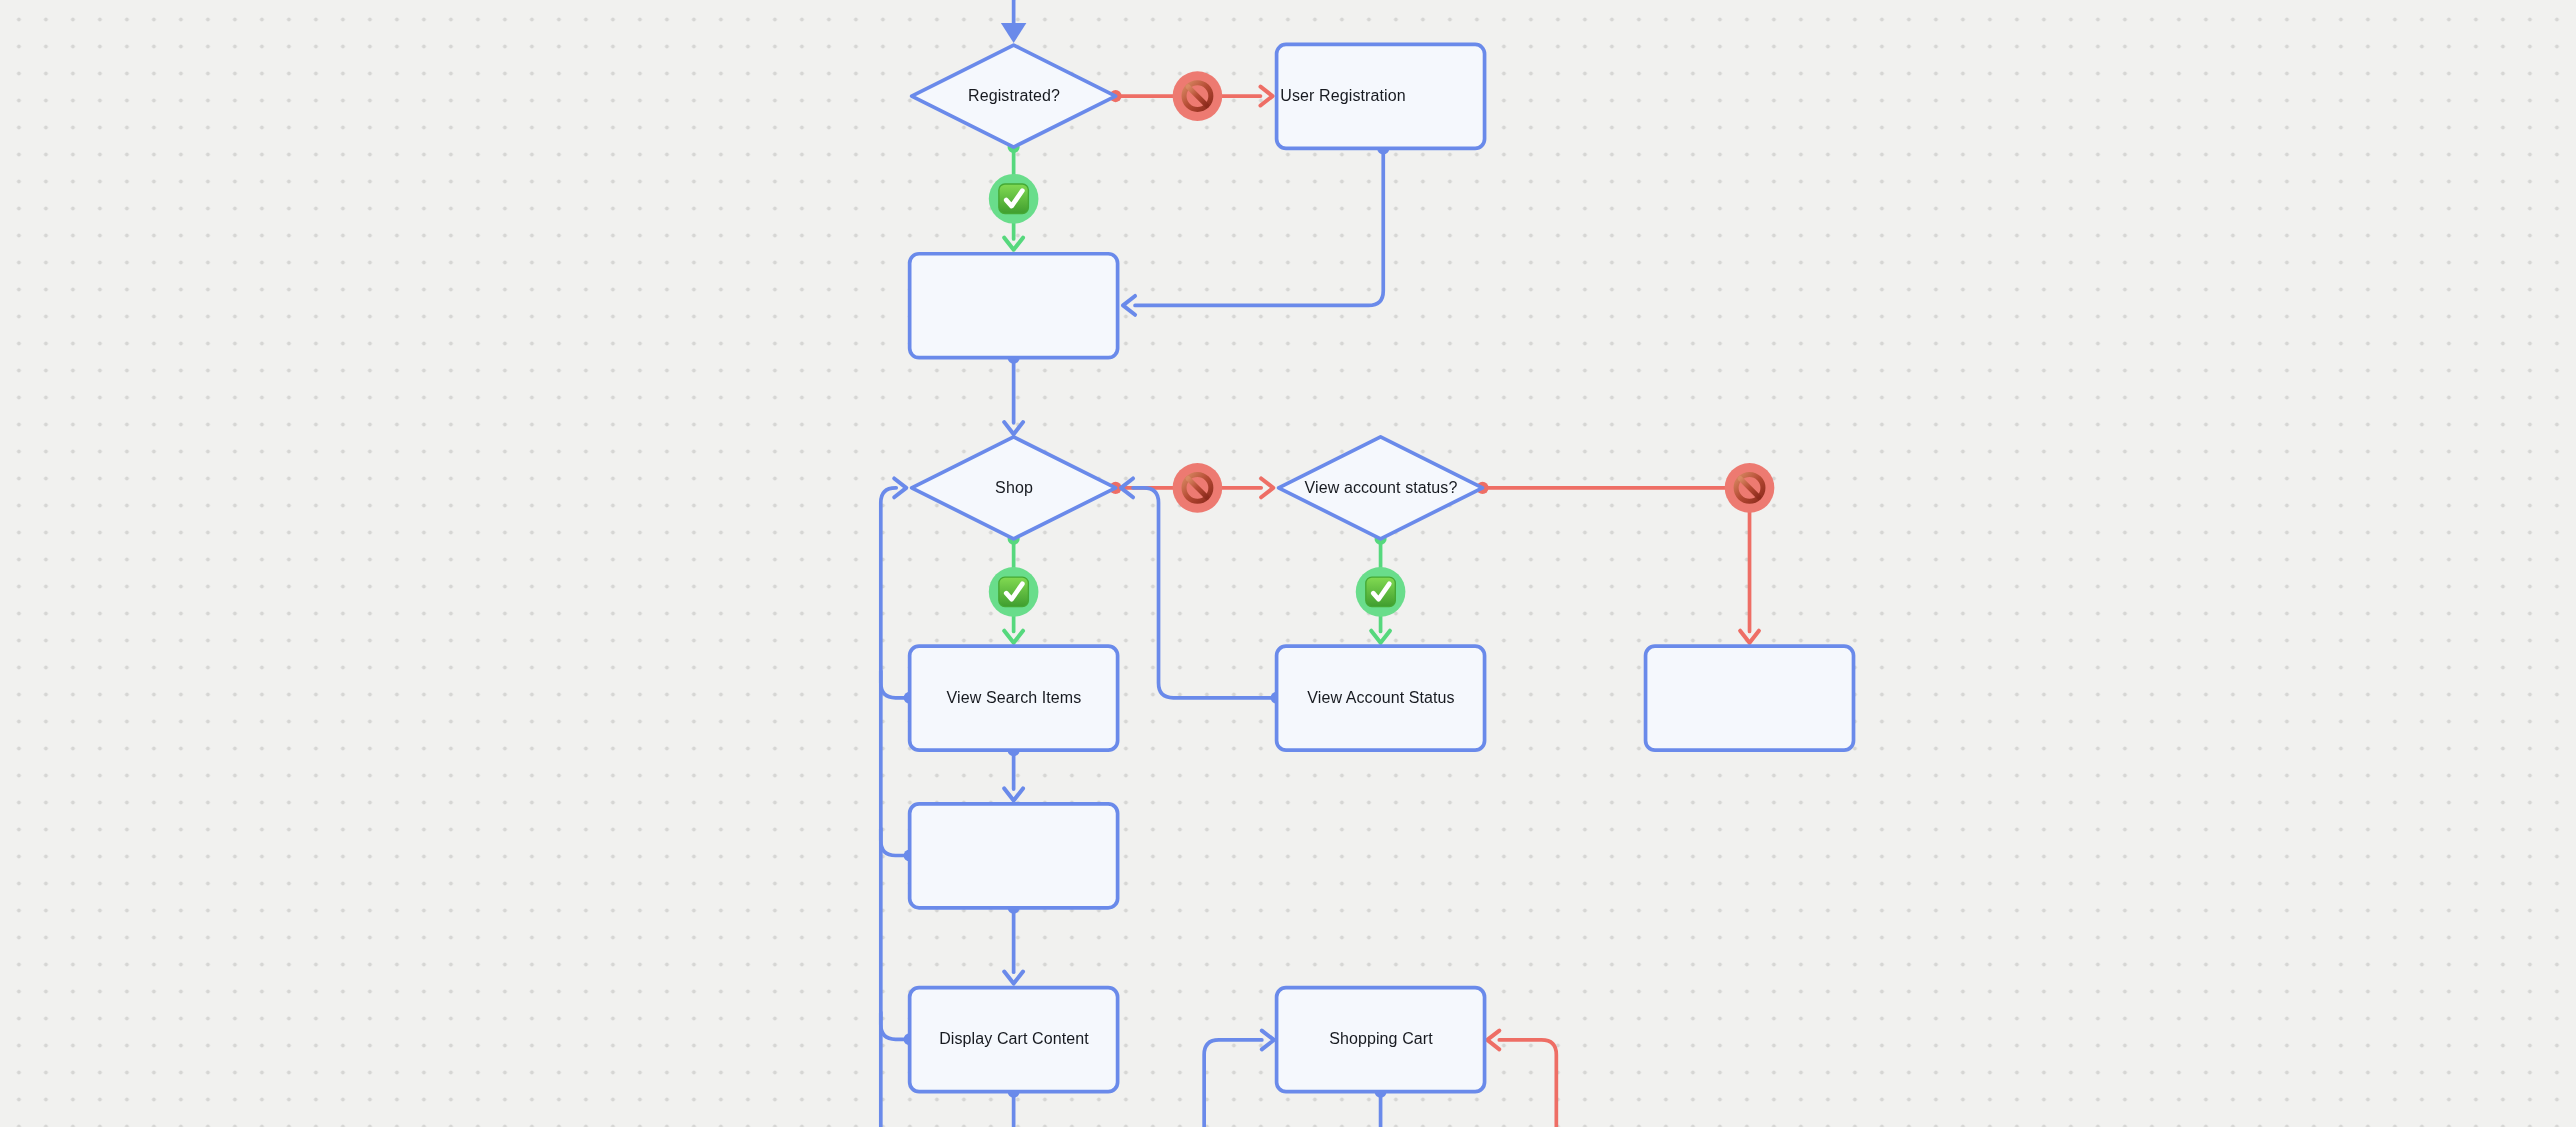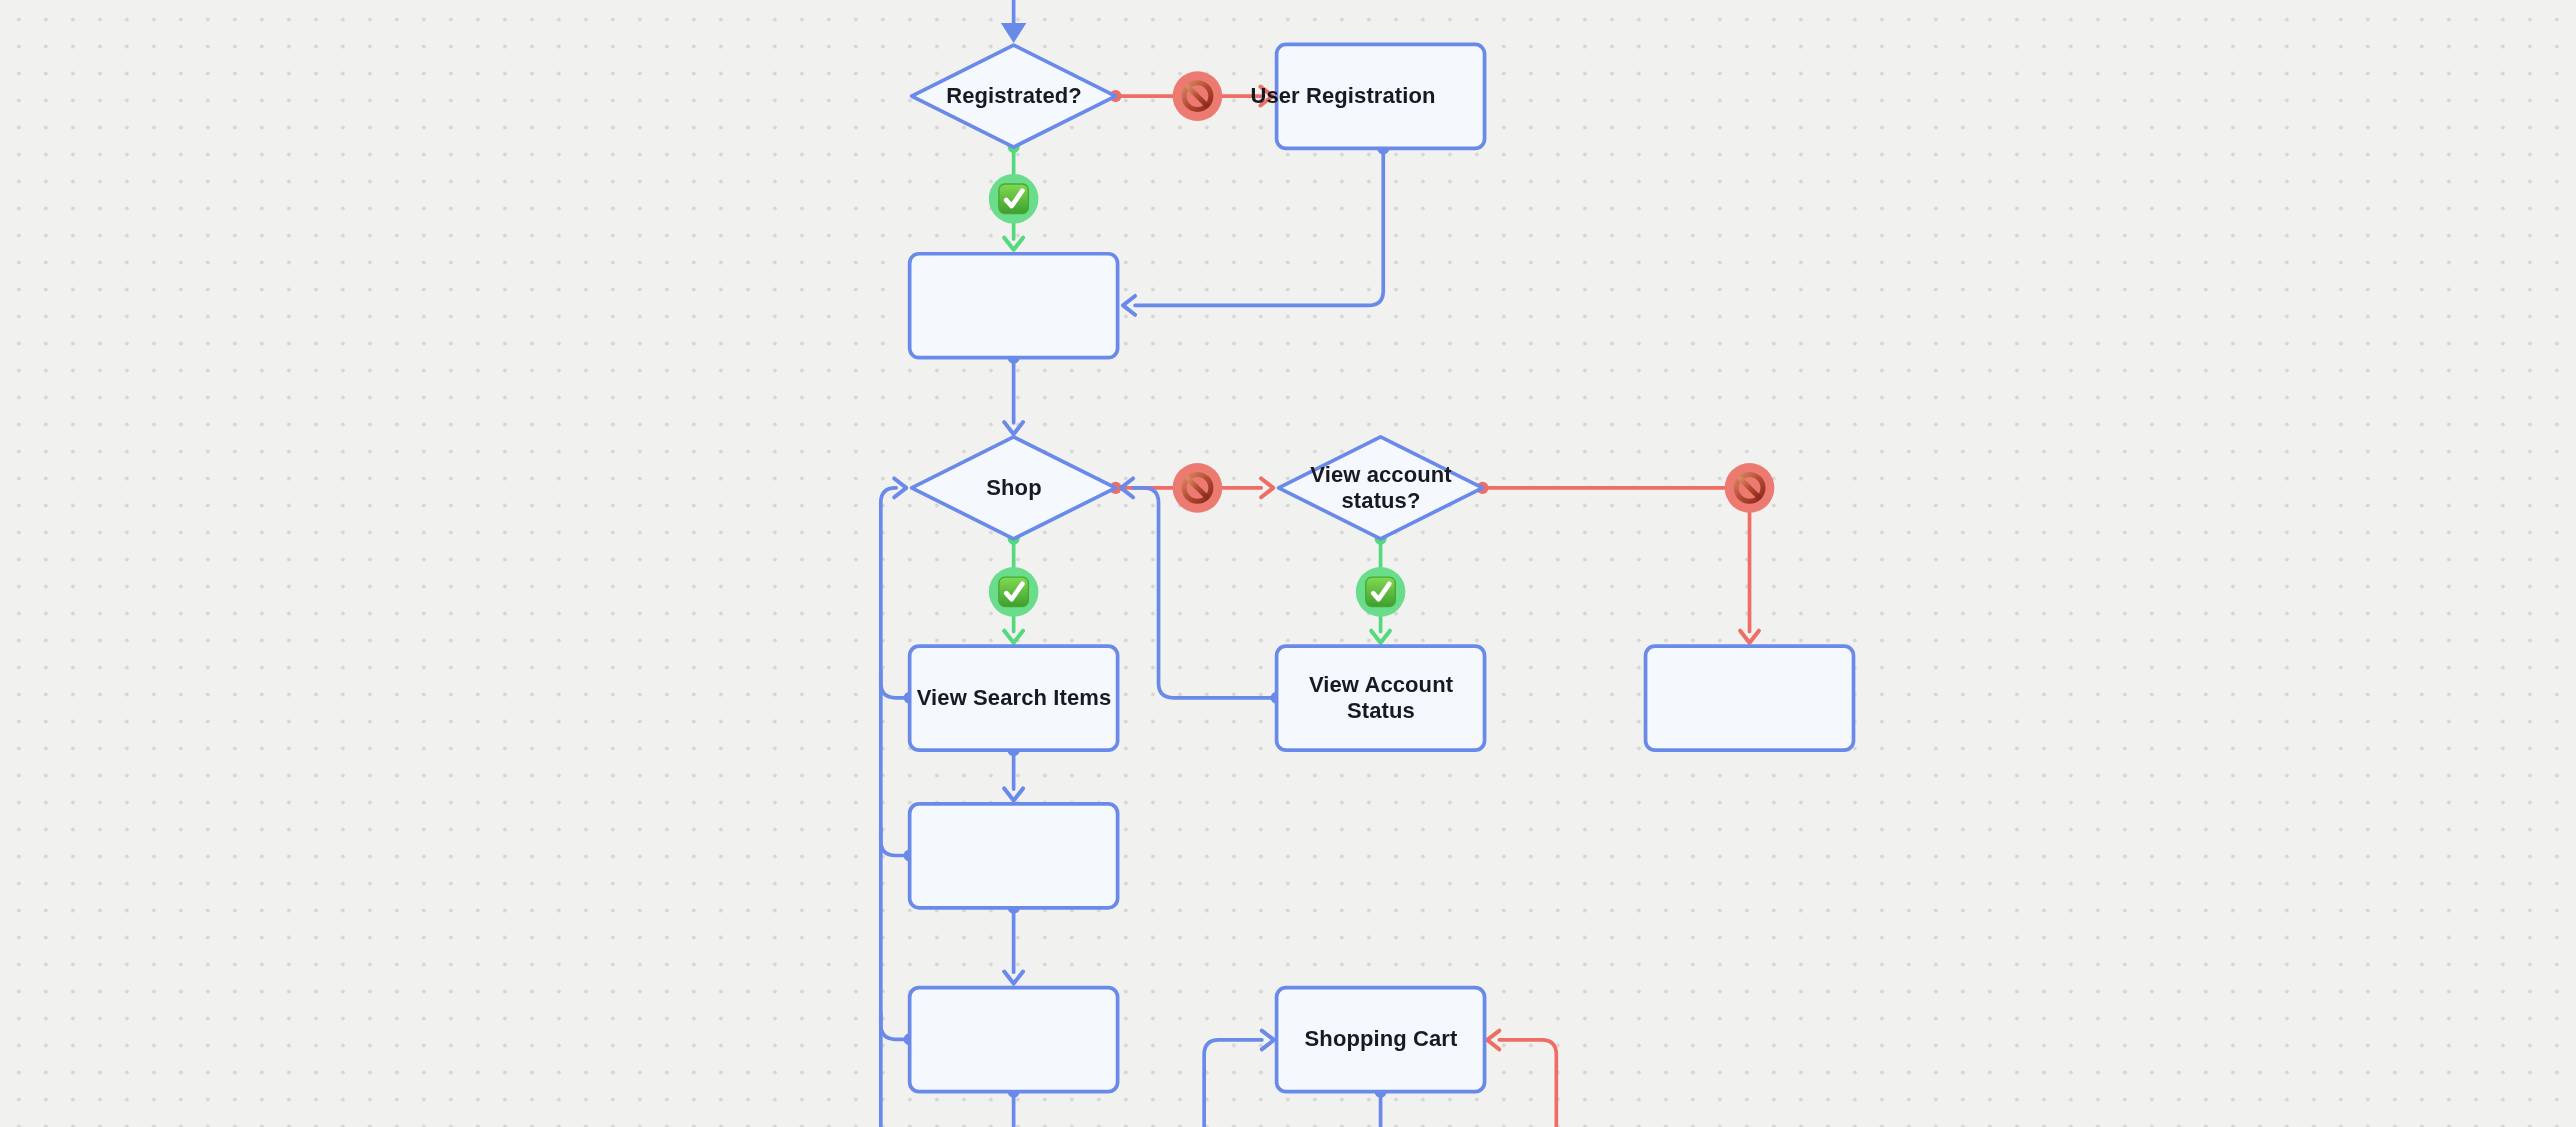--- a/index.html
+++ b/index.html
@@ -11,21 +11,21 @@
     position: relative; width: 2576px; height: 1128px;
     background-color: #f1f1ef;
     background-image: radial-gradient(circle, #d6d6d4 1.7px, rgba(0,0,0,0) 2.3px);
     background-size: 27px 27px;
     background-position: 5.4px 6px;
   }
   .stage > svg { position: absolute; left: 0; top: 0; }
   .node-label {
     position: absolute;
     display: flex; align-items: center; justify-content: center;
-    font-size: 22px; font-weight: 700; letter-spacing: 0.1px;
+    font-size: 16px; font-weight: 400; letter-spacing: 0.1px;
     color: #171a20; text-align: center; pointer-events: auto;
   }
   .edge-line { fill: none; stroke-width: 5.5px; stroke-linecap: round; }
   .arrowhead { fill: none; stroke-width: 6px; stroke-linecap: round; stroke-linejoin: round; }
   .blue  { stroke: #6a8aea; }
   .red   { stroke: #ee6e65; }
   .green { stroke: #56d87d; }
   .dot-blue  { fill: #6a8aea; }
   .dot-red   { fill: #ee6e65; }
   .dot-green { fill: #56d87d; }
@@ -225,16 +225,17 @@
       <path d="M-11,2 L-3,11 L13,-12" fill="none" stroke="#ffffff" stroke-width="7" stroke-linecap="round" stroke-linejoin="round"></path>
     </g>
   </svg>
 
   <div class="node-label" style="left:912px; top:45px;  width:204px; height:102px;">Registrated?</div>
   <div class="node-label" style="left:1239px; top:44px;  width:208px; height:104px;">User Registration</div>
   <div class="node-label" style="left:912px; top:437px; width:204px; height:102px;">Shop</div>
   <div class="node-label" style="left:910px; top:646px; width:208px; height:104px;">View Search Items</div>
   <div class="node-label" style="left:1279px; top:437px; width:204px; height:102px;">View account status?</div>
   <div class="node-label" style="left:1277px; top:646px; width:208px; height:104px;">View Account Status</div>
+  <div class="node-label" style="left:910px; top:987px; width:208px; height:104px;">Display Cart Content</div>
   <div class="node-label" style="left:1277px; top:987px; width:208px; height:104px;">Shopping Cart</div>
 
 </div>
 
 
 </body></html>

